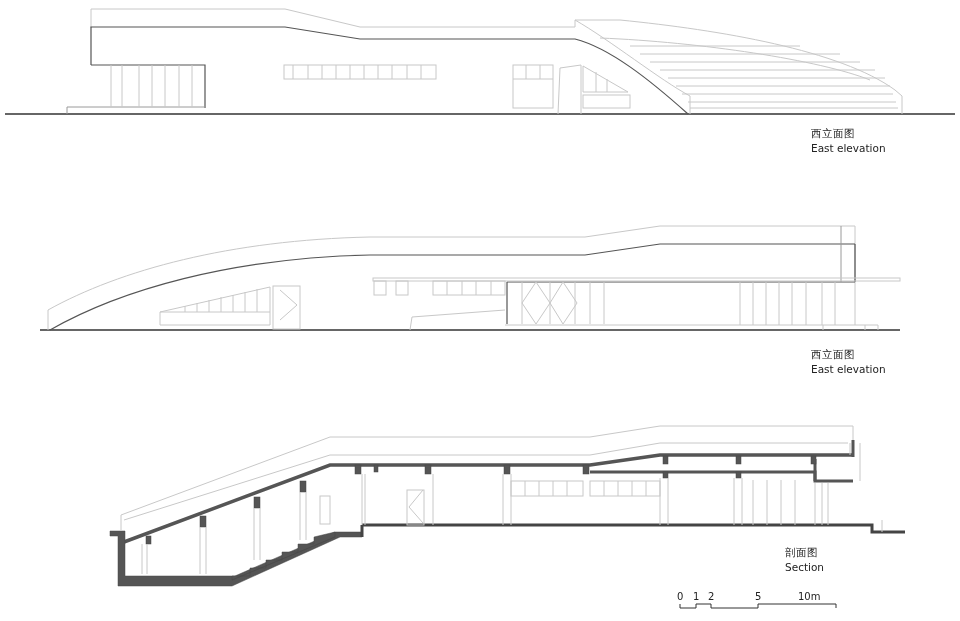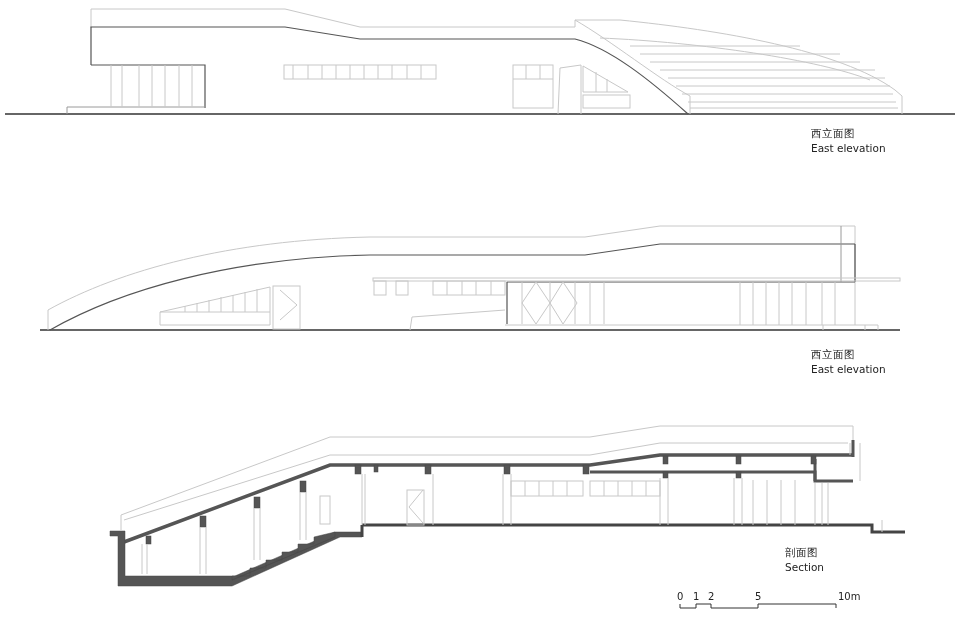--- a/index.html
+++ b/index.html
@@ -236,13 +236,13 @@
 
 <div class="label" style="left:785px; top:545px;">
   <div class="cn">剖面图</div>
   <div>Section</div>
 </div>
 
 <span class="scale-text" style="left:677px; top:591px;">0</span>
 <span class="scale-text" style="left:693px; top:591px;">1</span>
 <span class="scale-text" style="left:708px; top:591px;">2</span>
 <span class="scale-text" style="left:755px; top:591px;">5</span>
-<span class="scale-text" style="left:838px; top:591px;">10m</span>
+<span class="scale-text" style="left:798px; top:591px;">10m</span>
 
 </body></html>

